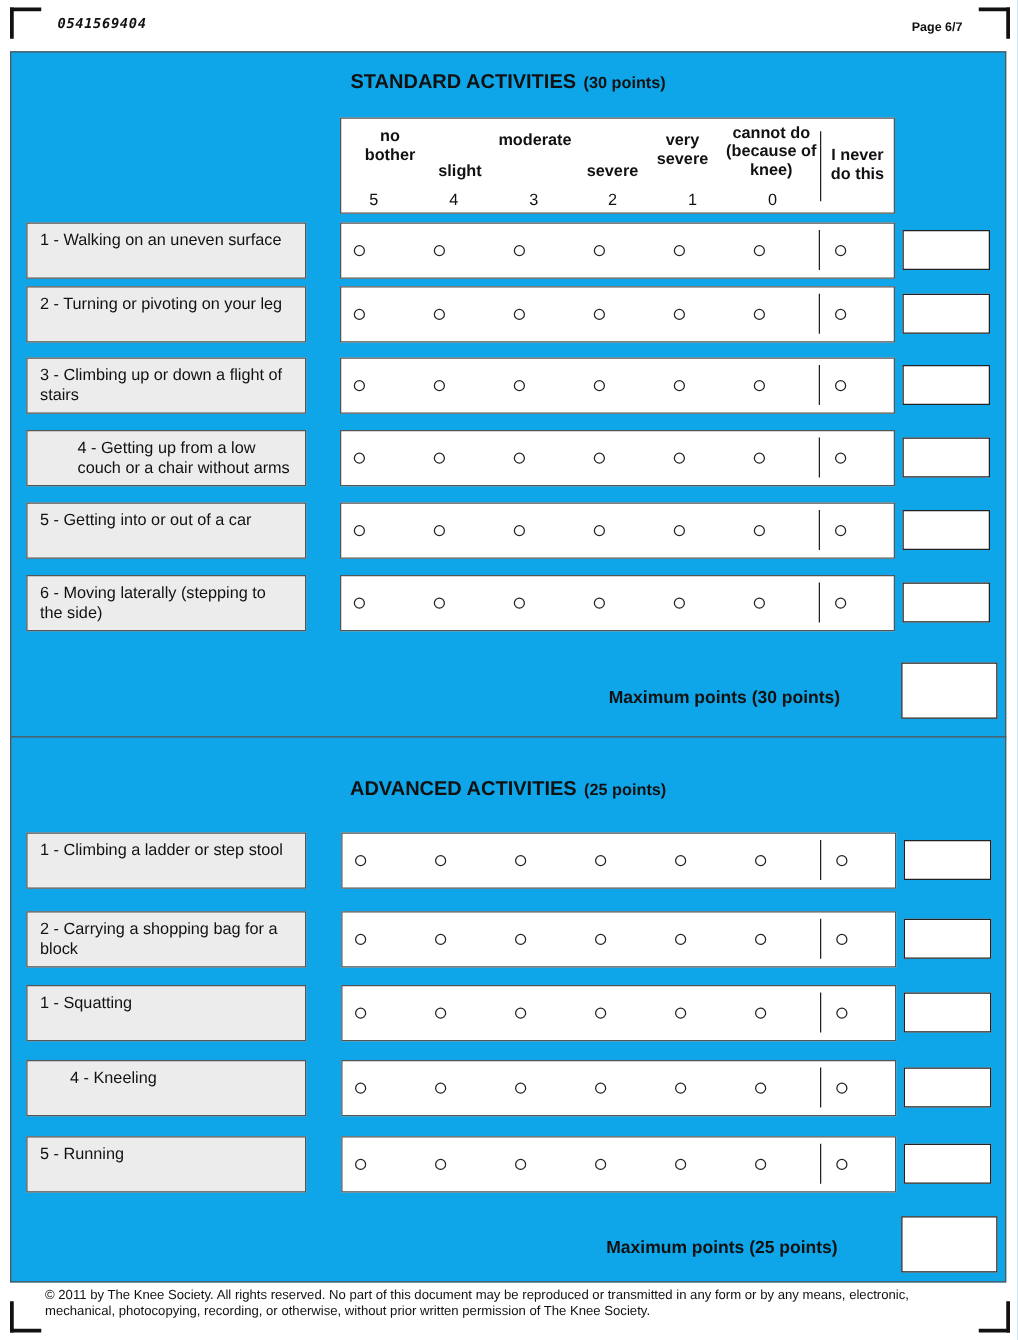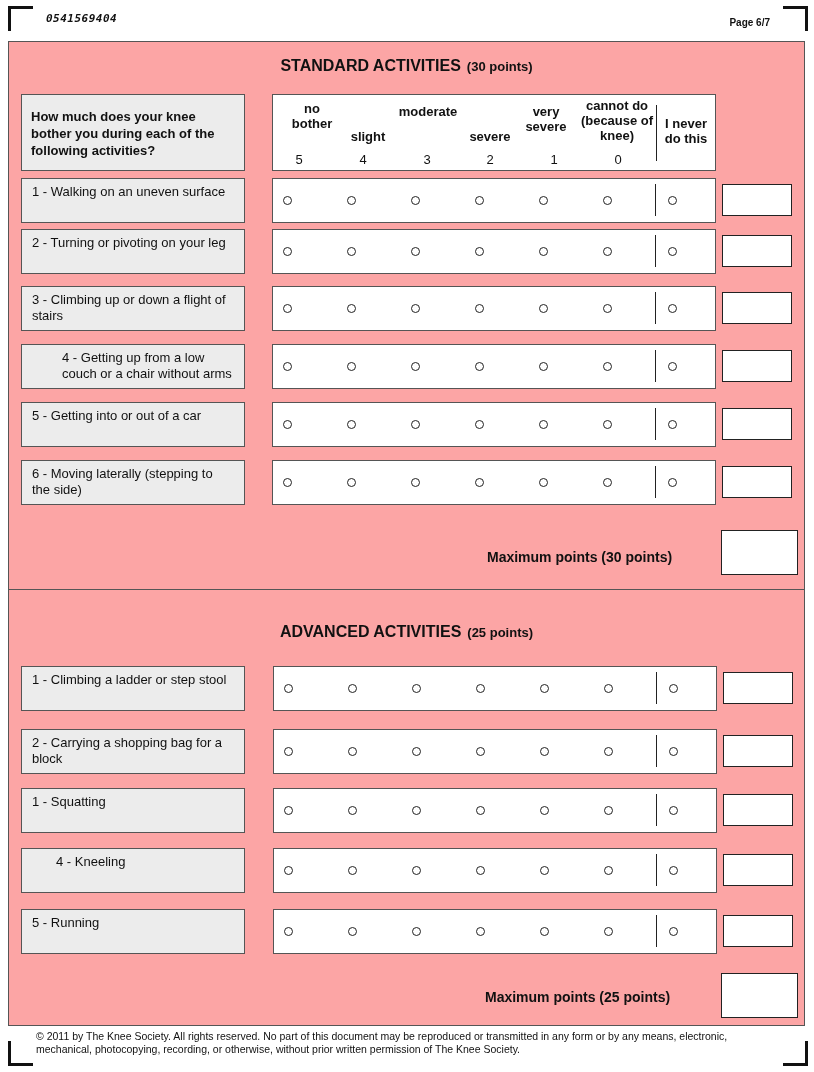--- a/index.html
+++ b/index.html
@@ -6,21 +6,21 @@
   body { width:814px; height:1072px; position:relative; overflow:hidden;
          font-family:"Liberation Sans", sans-serif; color:#111; }
   .corner { position:absolute; width:22px; height:22px; border-color:#111; border-style:solid; border-width:0; }
   .c-tl { left:8px; top:6px; border-top-width:3px; border-left-width:3px; }
   .c-tr { right:6px; top:6px; border-top-width:3px; border-right-width:3px; }
   .c-bl { left:8px; bottom:6px; border-bottom-width:3px; border-left-width:3px; }
   .c-br { right:6px; bottom:6px; border-bottom-width:3px; border-right-width:3px; }
   .doc-id { position:absolute; left:46px; top:12px; font-family:"DejaVu Sans Mono", monospace;
             font-style:italic; font-weight:bold; font-size:11px; letter-spacing:0.5px; }
   .page-num { position:absolute; right:44px; top:17px; font-size:10px; font-weight:bold; }
-  .panel { position:absolute; left:8px; width:797px; background:#fca5a5;
+  .panel { position:absolute; left:8px; width:797px; background:#0ea5e9;
            border:1px solid #555; box-sizing:border-box; }
   .panel-std { top:41px; height:549px; }
   .panel-adv { top:589px; height:437px; }
   .section-title { position:absolute; left:0; right:0; text-align:center; font-weight:bold; font-size:16px; }
   .section-title .pts { font-size:13px; margin-left:6px; }
   .q-box { position:absolute; left:12px; width:224px; background:#ececec; border:1px solid #555;
            box-sizing:border-box; font-size:13px; line-height:16px; padding:5px 10px; }
   .header-q { font-weight:bold; font-size:13px; line-height:17px; padding:13px 9px; }
   .scale-box { position:absolute; left:263px; width:444px; background:#fff; border:1px solid #555; box-sizing:border-box; }
   .adv .scale-box { left:264px; }
@@ -44,21 +44,20 @@
 <div class="corner c-br"></div>
 
 <div class="doc-id">0541569404</div>
 <div class="page-num">Page 6/7</div>
 
 <div class="panel panel-std">
   <div class="section-title" style="top:15px;">
     <span>STANDARD  ACTIVITIES</span><span class="pts">(30 points)</span>
   </div>
 
-  <div class="q-box header-q" style="top:52px; height:77px;">How much does your knee bother you during each of the following activities?</div>
 
   <div class="scale-head">
     <div class="lbl" style="left:14px; top:6px; width:50px;">no bother</div>
     <div class="lbl" style="left:70px; top:34px; width:50px;">slight</div>
     <div class="lbl" style="left:120px; top:9px; width:70px;">moderate</div>
     <div class="lbl" style="left:192px; top:34px; width:50px;">severe</div>
     <div class="lbl" style="left:250px; top:9px; width:46px;">very severe</div>
     <div class="lbl" style="left:304px; top:3px; width:80px;">cannot do (because of knee)</div>
     <div class="vsep" style="left:383px; top:10px; height:56px;"></div>
     <div class="lbl" style="left:385px; top:21px; width:56px;">I never do this</div>

